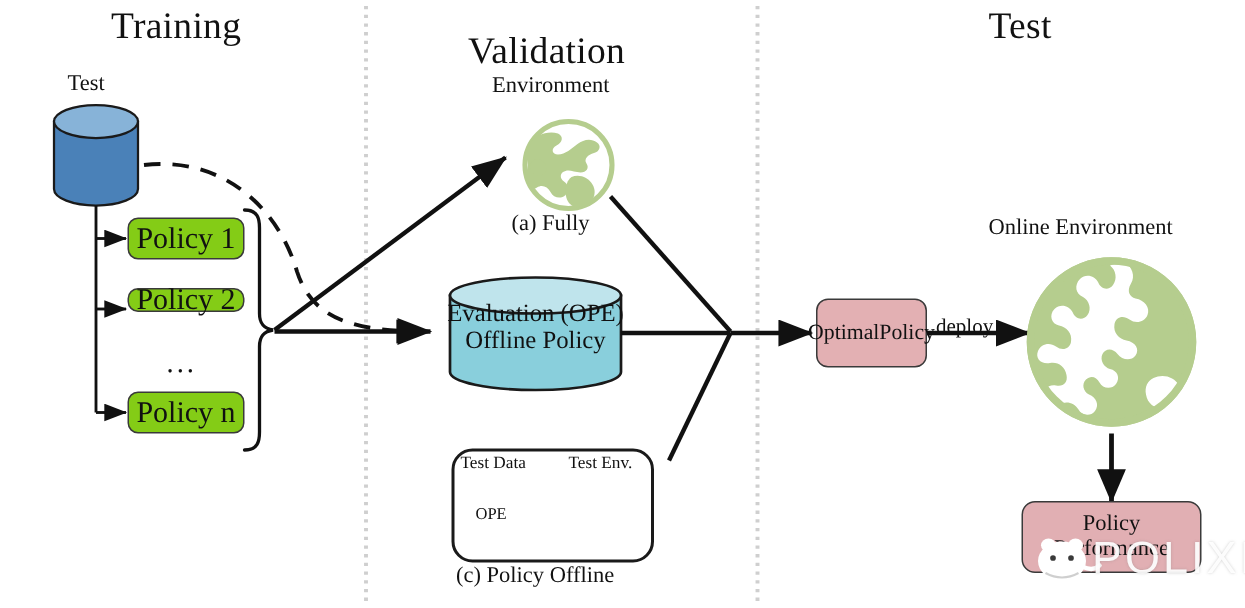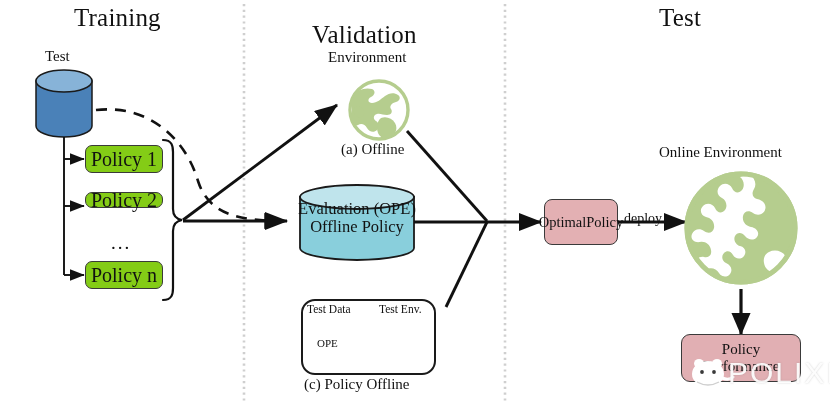--- a/index.html
+++ b/index.html
@@ -210,21 +210,21 @@
   </div>
   <div class="node policy-box" style="left:85px;top:192px;width:78px;height:16px;">
     <span>Policy 2</span>
   </div>
   <div class="lbl" style="left:111px;top:233px;font-size:19px;letter-spacing:2px;">...</div>
   <div class="node policy-box" style="left:85px;top:261px;width:78px;height:28px;">
     <span style="font-style:normal">Policy n</span>
   </div>
 
   <div class="lbl cap" style="left:328px;top:50px;">Environment</div>
-  <div class="lbl cap" style="left:341px;top:142px;">(a) Offline</div>
+  <div class="lbl cap" style="left:341px;top:142px;">(a) Fully</div>
 
   <div class="ope-label" style="left:297px;top:200px;width:120px;">
     <div>Evaluation (OPE)</div>
     <div>Offline Policy</div>
   </div>
   <div class="lbl cap" style="left:330px;top:260px;margin-top:40px;">(b) OPE</div>
 
   <div class="fo-box" style="position:absolute;left:301px;top:299px;width:131px;height:72px;"></div>
   <div class="lbl small-cap" style="left:307px;top:303px;">Test Data</div>
   <div class="lbl small-cap" style="left:379px;top:303px;">Test Env.</div>

